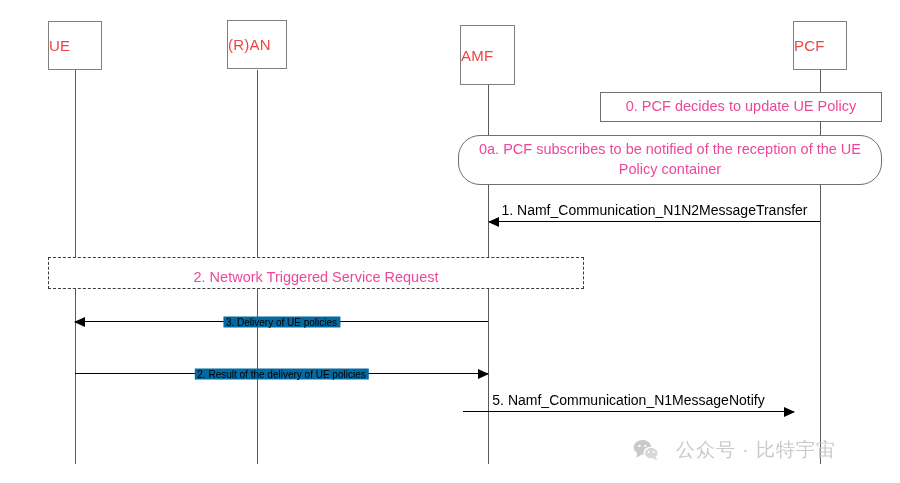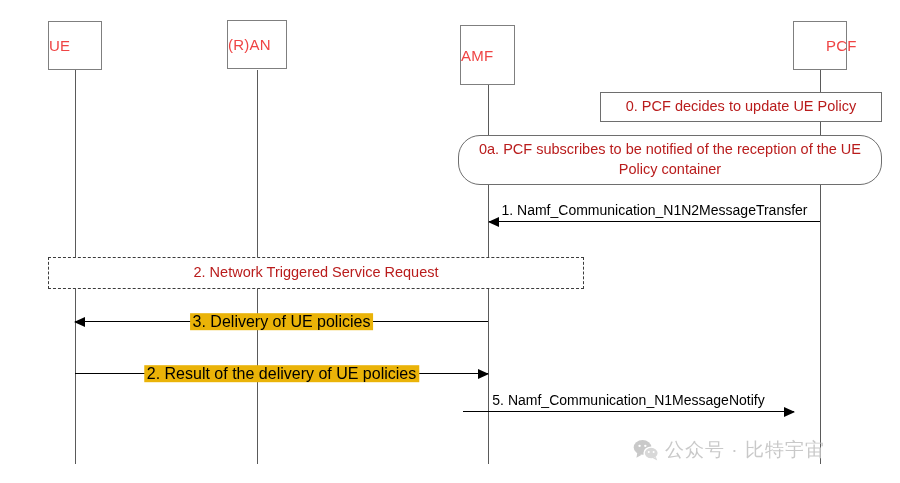--- a/index.html
+++ b/index.html
@@ -41,26 +41,27 @@
     position: absolute;
     box-sizing: border-box;
     border: 1.4px solid #6e6e6e;
     background: #ffffff;
     display: flex;
     align-items: center;
     justify-content: center;
     text-align: center;
     font-size: 14.5px;
     line-height: 1.35;
-    color: #b91c1c;
+    color: #ec4899;
     padding: 0 6px;
   }
   .note-box.dashed {
     border: 1.8px dashed #3c3c3c;
     background: #ffffff;
+    align-items: flex-end;
   }
   
   .message {
     position: absolute;
     height: 1px;
   }
   .message .msg-line {
     position: absolute;
     left: 0;
     right: 0;
@@ -93,33 +94,33 @@
     font-size: 14px;
     color: #000000;
     white-space: nowrap;
   }
   
   .msg-label-inline {
     position: absolute;
     top: 50%;
     left: 50%;
     transform: translate(-50%, -50%);
-    background: #eab308;
+    background: #0369a1;
     padding: 0 3px;
-    font-size: 16px;
+    font-size: 10px;
     color: #000000;
     white-space: nowrap;
     line-height: 1.1;
   }
   
   #watermark {
     position: absolute;
     display: flex;
     align-items: center;
-    gap: 6px;
+    gap: 17px;
     color: #c9c9c9;
     font-size: 19px;
     letter-spacing: 1px;
     user-select: none;
   }
   #watermark .wechat-icon {
     display: inline-block;
     width: 26px;
     height: 22px;
   }
@@ -136,21 +137,21 @@
 
   <div class="participant-box" style="left:48px; top:21px; width:54px; height:49px;">
     <span>UE</span>
   </div>
   <div class="participant-box" style="left:227px; top:20px; width:60px; height:49px;">
     <span>(R)AN</span>
   </div>
   <div class="participant-box" style="left:460px; top:25px; width:55px; height:60px;">
     <span>AMF</span>
   </div>
-  <div class="participant-box" style="left:793px; top:21px; width:54px; height:49px;padding-left:32px;">
+  <div class="participant-box" style="left:793px; top:21px; width:54px; height:49px;">
     <span>PCF</span>
   </div>
 
   <div class="note-box" style="left:600px; top:92px; width:282px; height:30px;">
     <span>0. PCF decides to update UE Policy</span>
   </div>
 
   <div class="note-box" style="left:458px; top:135px; width:424px; height:50px;border-radius:22px;">
     <span>0a. PCF subscribes to be notified of the reception of the UE Policy container</span>
   </div>

